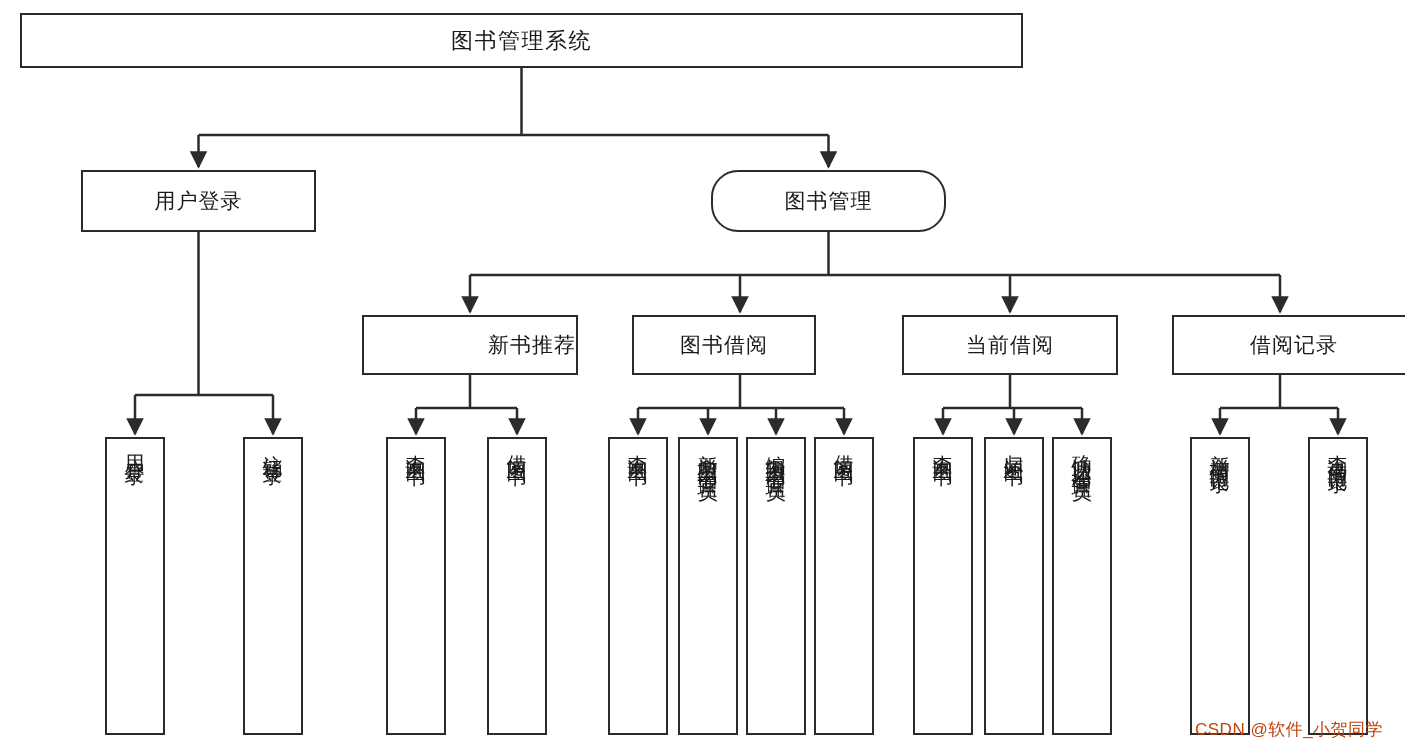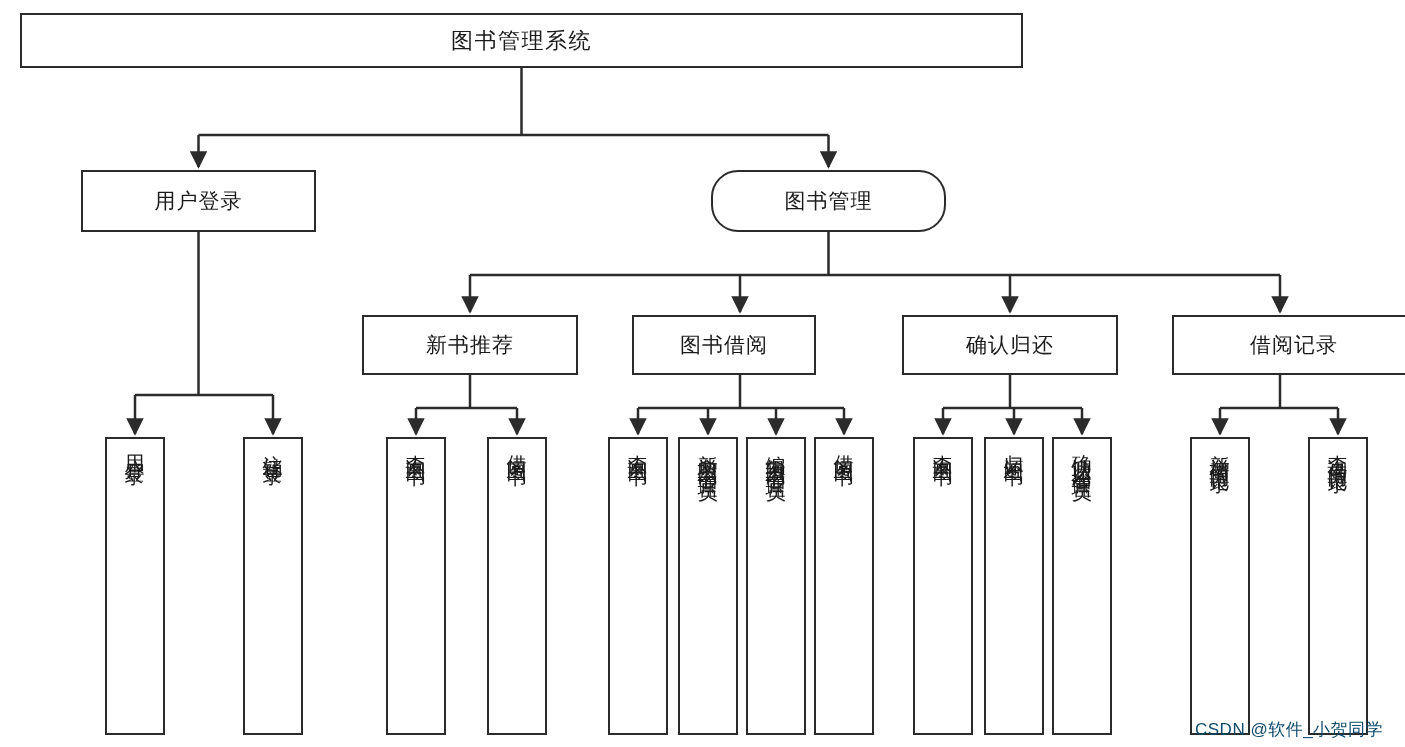--- a/index.html
+++ b/index.html
@@ -61,21 +61,21 @@
     writing-mode: vertical-rl;
     text-orientation: upright;
     font-size: 20px;
     letter-spacing: 4px;
     line-height: 1;
     margin: 0 auto;
   }
   .watermark {
     position: absolute;
     font-size: 17px;
-    color: #0c4a6e;
+    color: #c2410c;
     white-space: nowrap;
     z-index: 3;
     letter-spacing: 0.5px;
   }
 </style>
 </head>
 <body>
 
 <div id="canvas">
 
@@ -125,28 +125,28 @@
   <div id="nodes-layer">
       <div class="node h root" style="left: 20px; top: 13px; width: 1003px; height: 55px;">
         <span class="lbl">图书管理系统</span>
       </div>
       <div class="node h" style="left: 81px; top: 170px; width: 235px; height: 62px;">
         <span class="lbl">用户登录</span>
       </div>
       <div class="node h" style="left: 711px; top: 170px; width: 235px; height: 62px; border-radius: 27px;">
         <span class="lbl">图书管理</span>
       </div>
-      <div class="node h" style="left: 362px; top: 315px; width: 216px; height: 60px;">
+      <div class="node h" style="left: 362px; top: 315px; width: 216px; height: 60px; justify-content: flex-end;">
         <span class="lbl">新书推荐</span>
       </div>
       <div class="node h" style="left: 632px; top: 315px; width: 184px; height: 60px;">
         <span class="lbl">图书借阅</span>
       </div>
       <div class="node h" style="left: 902px; top: 315px; width: 216px; height: 60px;">
-        <span class="lbl">确认归还</span>
+        <span class="lbl">当前借阅</span>
       </div>
       <div class="node h" style="left: 1172px; top: 315px; width: 244px; height: 60px;">
         <span class="lbl">借阅记录</span>
       </div>
       <div class="node v" style="left: 105px; top: 437px; width: 60px; height: 298px;">
         <span class="lbl">用户登录</span>
       </div>
       <div class="node v" style="left: 243px; top: 437px; width: 60px; height: 298px;">
         <span class="lbl">注销登录</span>
       </div>

